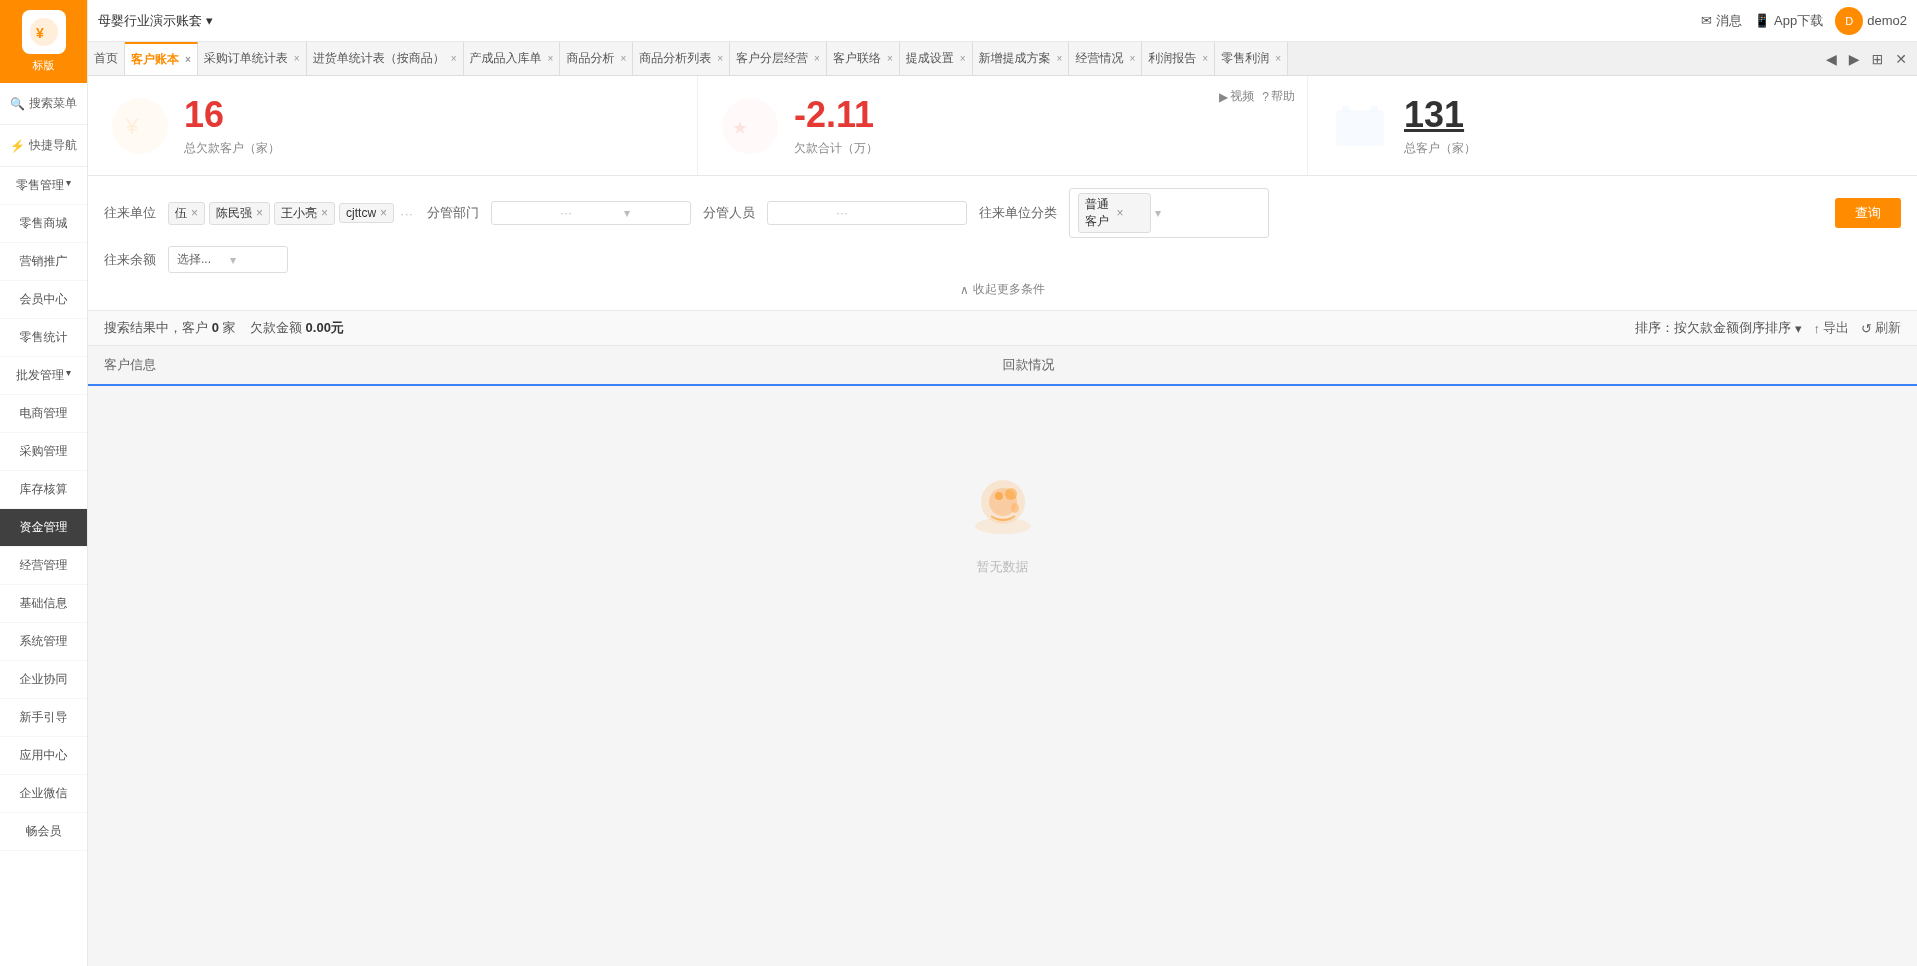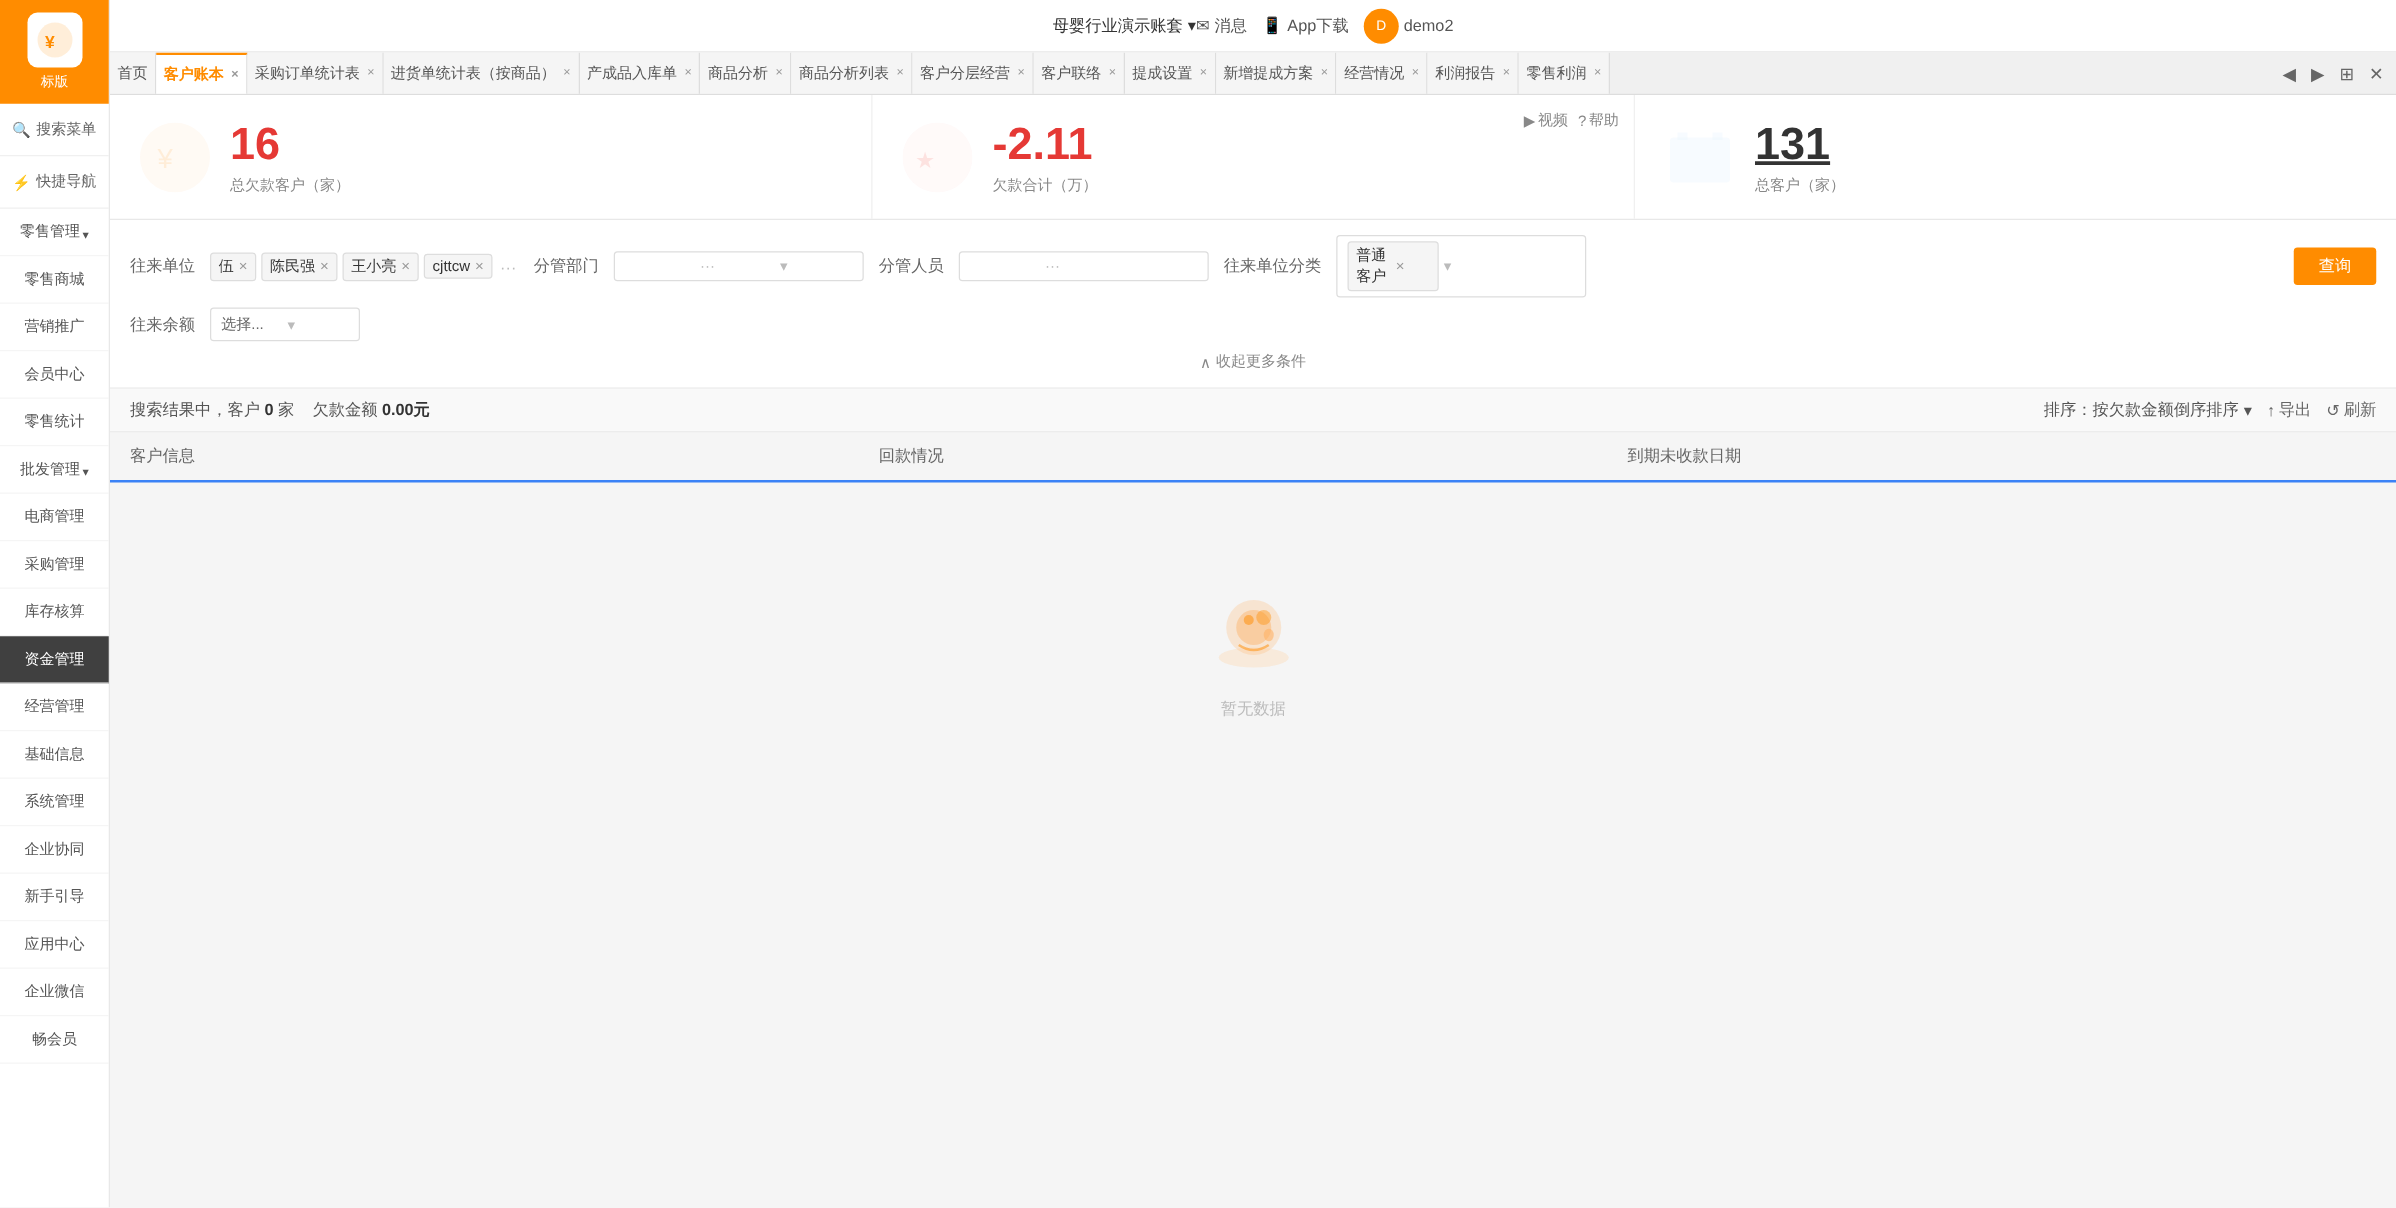--- a/index.html
+++ b/index.html
@@ -10,27 +10,27 @@
     .sidebar-logo { background: #ff8c00; padding: 10px 6px; display: flex; flex-direction: column; align-items: center; cursor: pointer; }
     .sidebar-logo-icon { width: 44px; height: 44px; background: #fff; border-radius: 8px; display: flex; align-items: center; justify-content: center; margin-bottom: 4px; }
     .sidebar-logo-icon svg { width: 32px; height: 32px; }
     .sidebar-logo-text { color: #fff; font-size: 11px; }
     .sidebar-search { padding: 8px 6px; border-bottom: 1px solid #f0f0f0; }
     .sidebar-search-btn { width: 100%; background: none; border: none; color: #666; cursor: pointer; font-size: 12px; display: flex; align-items: center; justify-content: center; gap: 4px; padding: 4px 0; }
     .sidebar-nav-btn { padding: 8px 6px; border-bottom: 1px solid #f0f0f0; }
     .sidebar-nav-btn-inner { width: 100%; background: none; border: none; color: #666; cursor: pointer; font-size: 12px; display: flex; align-items: center; justify-content: center; gap: 4px; padding: 4px 0; }
     .sidebar-item { padding: 10px 6px; text-align: center; cursor: pointer; font-size: 12px; color: #555; border-bottom: 1px solid #f5f5f5; }
     .sidebar-item.active { background: #404040; color: #fff; }
-    .sidebar-item-with-arrow { display: flex; align-items: flex-end; justify-content: center; gap: 2px; }
+    .sidebar-item-with-arrow { display: flex; align-items: flex-start; justify-content: center; gap: 2px; }
 
     
     .main { flex: 1; display: flex; flex-direction: column; overflow: hidden; }
 
     
-    .topbar { background: #fff; border-bottom: 1px solid #e8e8e8; display: flex; align-items: center; justify-content: center; padding: 0 10px; height: 42px; flex-shrink: 0; }
+    .topbar { background: #fff; border-bottom: 1px solid #e8e8e8; display: flex; align-items: center; justify-content: space-between; padding: 0 10px; height: 42px; flex-shrink: 0; }
     .topbar-left { display: flex; align-items: center; gap: 8px; }
     .topbar-selector { display: flex; align-items: center; gap: 4px; font-size: 13px; color: #333; cursor: pointer; }
     .topbar-right { display: flex; align-items: center; gap: 12px; font-size: 13px; color: #555; }
     .topbar-right-item { display: flex; align-items: center; gap: 4px; cursor: pointer; }
     .avatar { width: 28px; height: 28px; border-radius: 50%; background: #ff8c00; display: flex; align-items: center; justify-content: center; color: #fff; font-size: 11px; }
 
     
     .tabs-bar { background: #f0f0f0; display: flex; align-items: center; height: 34px; overflow: hidden; flex-shrink: 0; border-bottom: 1px solid #ddd; }
     .tab-item { display: flex; align-items: center; gap: 4px; padding: 0 6px; height: 34px; font-size: 12px; cursor: pointer; white-space: nowrap; border-right: 1px solid #ddd; color: #555; background: #f5f5f5; }
     .tab-item.active { background: #fff; color: #ff8c00; font-weight: bold; border-top: 2px solid #ff8c00; }
@@ -367,21 +367,20 @@
         <div class="result-action-btn">
           <span>↺</span>
           <span>刷新</span>
         </div>
       </div>
     </div>
 
     <div class="table-header">
       <div class="table-header-cell col-customer">客户信息</div>
       <div class="table-header-cell col-repay">回款情况</div>
-      <div class="table-header-cell col-date">到期未收款日期</div>
     </div>
 
     <div class="empty-state">
       <svg class="empty-icon" viewBox="0 0 80 80" fill="none">
         <ellipse cx="40" cy="60" rx="28" ry="8" fill="#ffd0a0" opacity="0.3"></ellipse>
         <circle cx="40" cy="36" r="22" fill="#ffb366" opacity="0.25"></circle>
         <circle cx="40" cy="36" r="14" fill="#ff9933" opacity="0.3"></circle>
         <circle cx="36" cy="30" r="4" fill="#ff8c00" opacity="0.5"></circle>
         <circle cx="48" cy="28" r="6" fill="#ff8c00" opacity="0.4"></circle>
         <ellipse cx="52" cy="42" rx="4" ry="5" fill="#ffb366" opacity="0.6"></ellipse>

